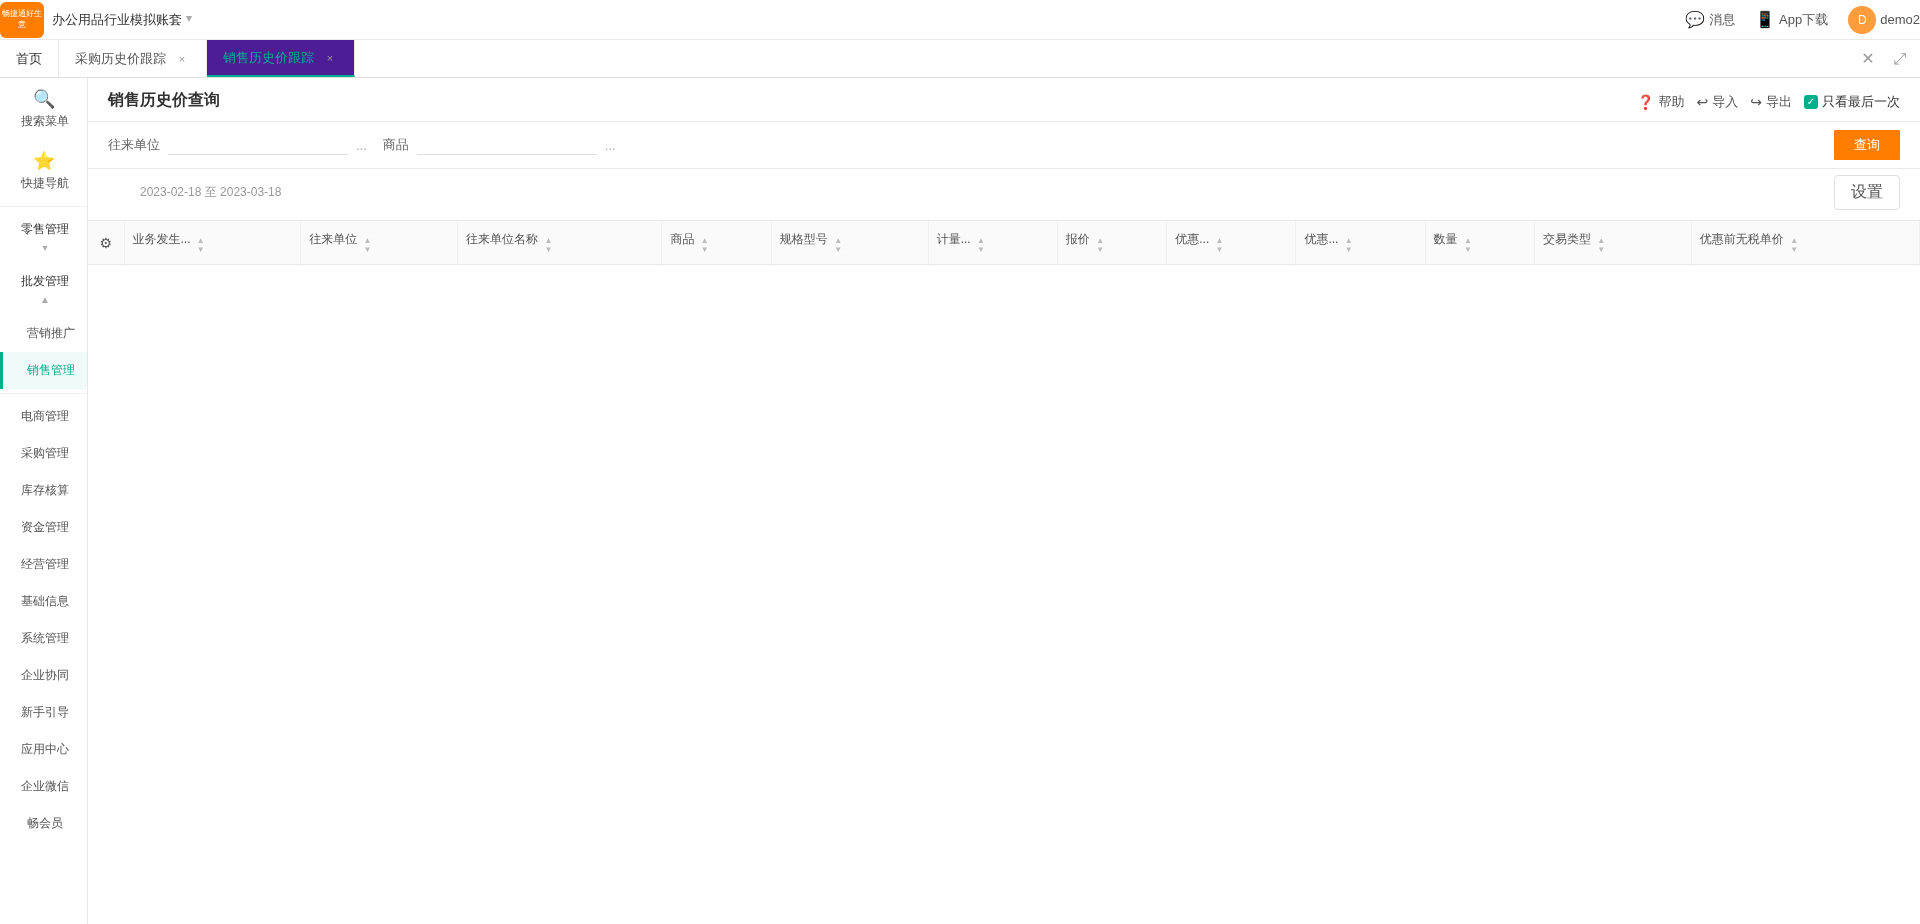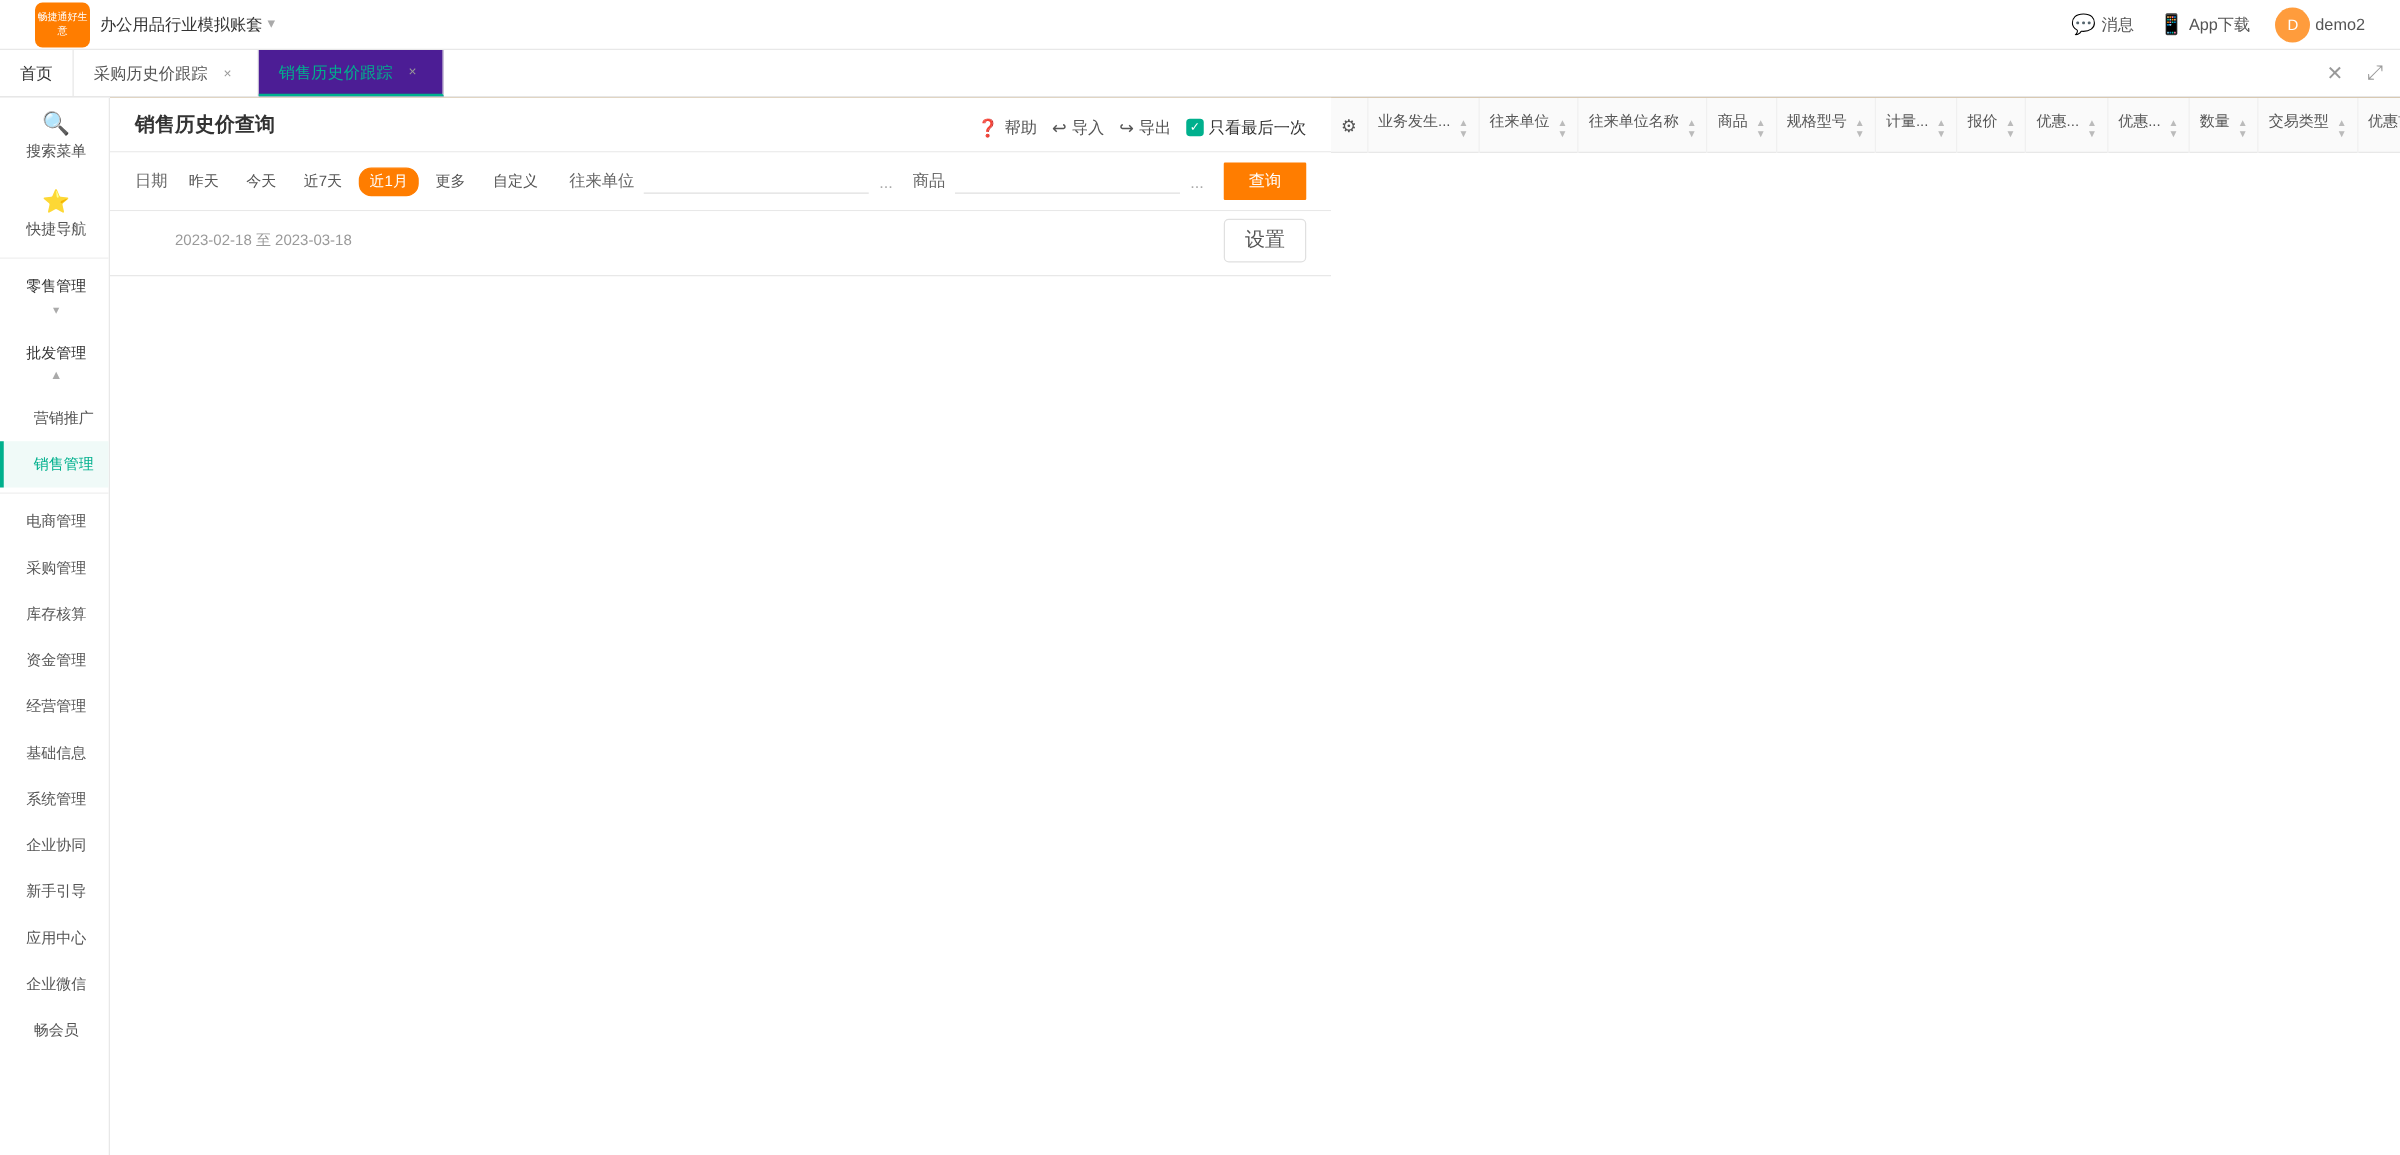--- a/index.html
+++ b/index.html
@@ -1,19 +1,19 @@
 <!DOCTYPE html>
 <html><head>
   <meta charset="utf-8">
   <style>
     * { margin: 0; padding: 0; box-sizing: border-box; }
     body { font-family: "Microsoft YaHei", "PingFang SC", sans-serif; font-size: 13px; background: #f5f5f5; display: flex; flex-direction: column; height: 924px; overflow: hidden; }
 
     
-    .topbar { height: 40px; background: #fff; display: flex; align-items: center; justify-content: space-between; padding: 0 28px; border-bottom: 1px solid #e8e8e8; flex-shrink: 0; }
+    .topbar { height: 40px; background: #fff; display: flex; align-items: center; justify-content: space-between; padding: 0 0; border-bottom: 1px solid #e8e8e8; flex-shrink: 0; }
     .topbar-left { display: flex; align-items: center; gap: 8px; }
     .logo-box { width: 44px; height: 36px; background: #ff7d00; border-radius: 6px; display: flex; align-items: center; justify-content: center; flex-direction: column; }
     .logo-text { color: #fff; font-size: 9px; line-height: 1.2; text-align: center; }
     .app-selector { display: flex; align-items: flex-start; gap: 4px; color: #333; font-size: 13px; cursor: pointer; }
     .topbar-right { display: flex; align-items: center; gap: 20px; color: #555; font-size: 13px; }
     .topbar-right-item { display: flex; align-items: center; gap: 4px; cursor: pointer; }
     .avatar { width: 28px; height: 28px; border-radius: 50%; background: #ff9c3c; display: flex; align-items: center; justify-content: center; color: #fff; font-size: 12px; }
 
     
     .tabbar { height: 38px; background: #fff; display: flex; align-items: stretch; border-bottom: 1px solid #e0e0e0; flex-shrink: 0; }
@@ -28,21 +28,21 @@
     .main-layout { display: flex; flex: 1; overflow: hidden; }
 
     
     .sidebar { width: 88px; background: #fff; border-right: 1px solid #e8e8e8; display: flex; flex-direction: column; flex-shrink: 0; overflow-y: auto; }
     .sidebar-item { display: flex; flex-direction: column; align-items: center; padding: 10px 4px; cursor: pointer; color: #555; font-size: 12px; gap: 3px; border-left: 3px solid transparent; }
     .sidebar-item.active { color: #00b08d; border-left-color: #00b08d; background: #f0faf8; }
     .sidebar-item.section-header { color: #333; font-weight: 500; font-size: 12px; flex-direction: column; justify-content: center; gap: 4px; padding: 10px 8px; }
     .sidebar-divider { height: 1px; background: #f0f0f0; margin: 4px 0; }
 
     
-    .content { flex: 1; display: flex; flex-direction: row; overflow: hidden; background: #a16207; }
+    .content { flex: 1; display: flex; flex-direction: column; overflow: hidden; background: #c4b5fd; }
     .page-header { background: #fff; padding: 12px 20px 0 20px; border-bottom: 1px solid #e8e8e8; }
     .page-title { font-size: 16px; font-weight: 600; color: #333; margin-bottom: 10px; }
     .page-toolbar { display: flex; align-items: center; justify-content: flex-end; gap: 12px; padding-bottom: 8px; }
     .toolbar-btn { display: flex; align-items: center; gap: 4px; color: #555; font-size: 13px; cursor: pointer; }
     .checkbox-label { display: flex; align-items: center; gap: 4px; font-size: 13px; color: #333; }
     .checkbox-teal { width: 14px; height: 14px; border-radius: 3px; background: #00b08d; display: flex; align-items: center; justify-content: center; color: #fff; font-size: 10px; }
 
     
     .filter-bar { background: #fff; padding: 8px 20px; display: flex; align-items: center; gap: 16px; flex-wrap: wrap; border-bottom: 1px solid #e8e8e8; }
     .filter-group { display: flex; align-items: center; gap: 8px; }
@@ -210,31 +210,20 @@
             <div class="checkbox-label">
               <div class="checkbox-teal">✓</div>
               <span>只看最后一次</span>
             </div>
           </div>
         </div>
       </div>
 
       <div class="filter-bar">
         <div class="filter-group">
-          <span class="filter-label">日期</span>
-          <div class="date-btns">
-            <span class="date-btn">昨天</span>
-            <span class="date-btn">今天</span>
-            <span class="date-btn">近7天</span>
-            <span class="date-btn active">近1月</span>
-            <span class="date-btn">更多</span>
-            <span class="date-btn">自定义</span>
-          </div>
-        </div>
-        <div class="filter-group">
           <span class="filter-label">往来单位</span>
           <input class="filter-input" type="text" style="">
           <span class="filter-ellipsis">...</span>
         </div>
         <div class="filter-group">
           <span class="filter-label">商品</span>
           <input class="filter-input" type="text" style="">
           <span class="filter-ellipsis">...</span>
         </div>
         <div style="margin-left:auto;display:flex;gap:8px;align-items:center;">

